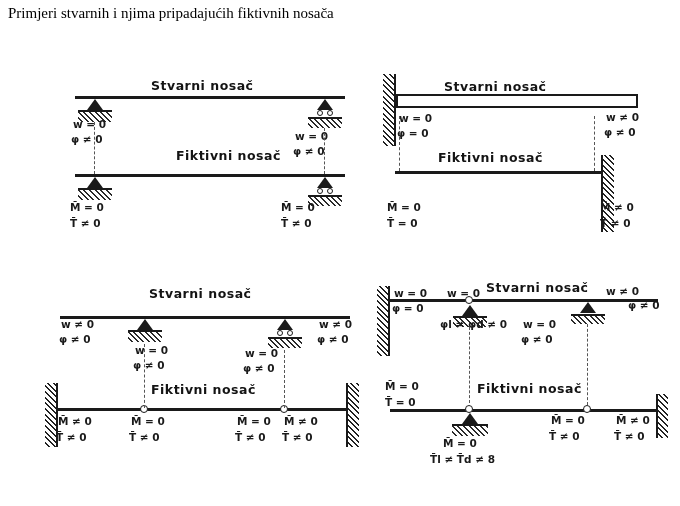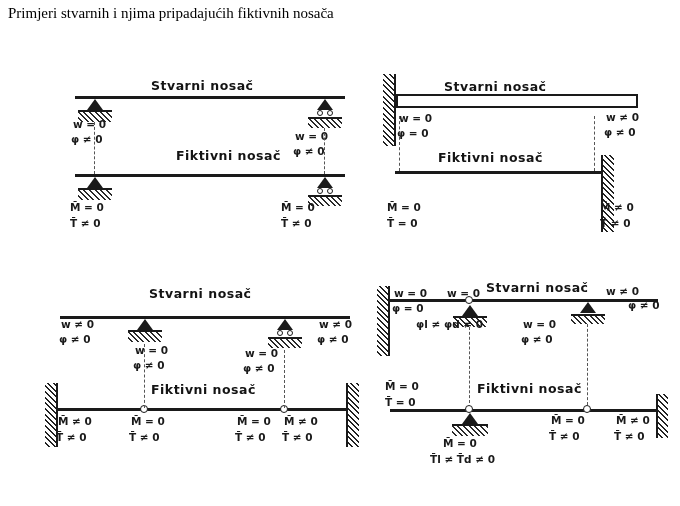--- a/index.html
+++ b/index.html
@@ -118,35 +118,35 @@
 
     <div class="hinge" style="left:465px;top:296px;"></div>
     <div class="tri" style="left:462px;top:305px;"></div>
     <div class="ground" style="left:453px;top:316px;width:34px;height:9px;"></div>
 
     <div class="tri" style="left:580px;top:302px;"></div>
     <div class="ground" style="left:571px;top:314px;width:34px;height:8px;"></div>
     <span class="lbl" style="left:394px;top:287px;">w = 0</span>
     <span class="lbl" style="left:392px;top:302px;">φ = 0</span>
     <span class="lbl" style="left:447px;top:287px;">w = 0</span>
-    <span class="lbl" style="left:416px;top:318px;">φl ≠ φd ≠ 0</span>
+    <span class="lbl" style="left:440px;top:318px;">φl ≠ φd ≠ 0</span>
     <span class="lbl" style="left:523px;top:318px;">w = 0</span>
     <span class="lbl" style="left:521px;top:333px;">φ ≠ 0</span>
     <span class="lbl" style="left:606px;top:285px;">w ≠ 0</span>
     <span class="lbl" style="left:628px;top:299px;">φ ≠ 0</span>
     <span class="ptitle" style="left:477px;top:381px;">Fiktivni nosač</span>
     <div class="beam" style="left:390px;top:409px;width:266px;"></div>
     <span class="lbl" style="left:385px;top:380px;">M̄ = 0</span>
     <span class="lbl" style="left:385px;top:396px;">T̄ = 0</span>
 
     <div class="hinge" style="left:465px;top:405px;"></div>
     <div class="tri" style="left:462px;top:413px;"></div>
     <div class="ground" style="left:452px;top:424px;width:36px;height:10px;"></div>
     <span class="lbl" style="left:443px;top:437px;">M̄ = 0</span>
-    <span class="lbl" style="left:430px;top:453px;">T̄l ≠ T̄d ≠ 0</span>
+    <span class="lbl" style="left:430px;top:453px;">T̄l ≠ T̄d ≠ 8</span>
 
     <div class="hinge" style="left:583px;top:405px;"></div>
     <span class="lbl" style="left:551px;top:414px;">M̄ = 0</span>
     <span class="lbl" style="left:549px;top:430px;">T̄ ≠ 0</span>
 
     <div class="wall left-edge" style="left:656px;top:394px;width:10px;height:44px;"></div>
     <span class="lbl" style="left:616px;top:414px;">M̄ ≠ 0</span>
     <span class="lbl" style="left:614px;top:430px;">T̄ ≠ 0</span>
     <div class="dash" style="left:469px;top:327px;height:76px;"></div>
     <div class="dash" style="left:587px;top:324px;height:81px;"></div>

